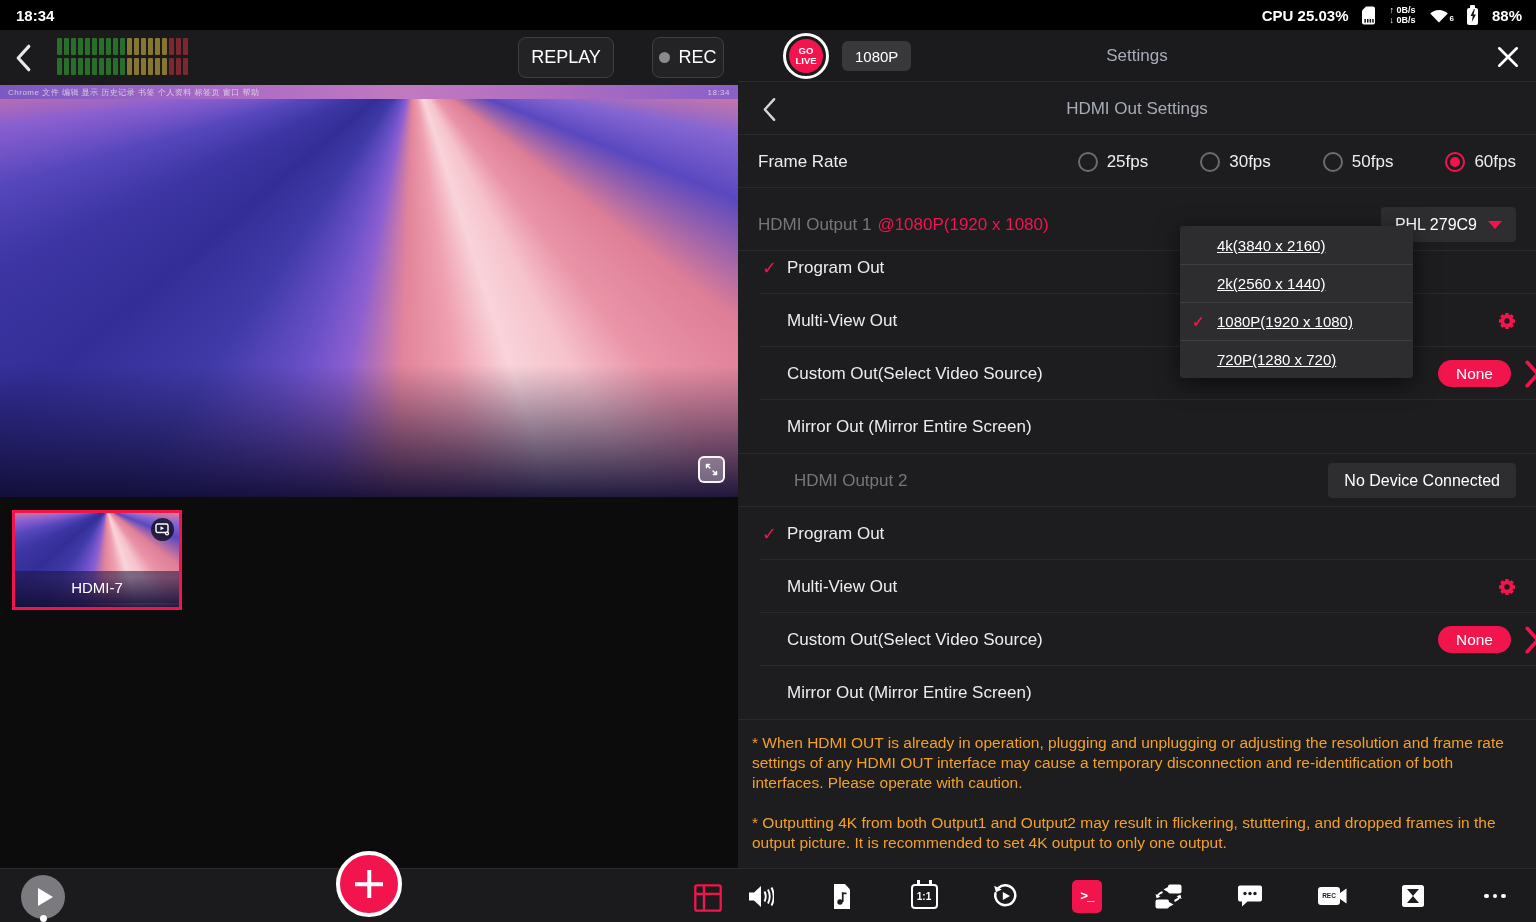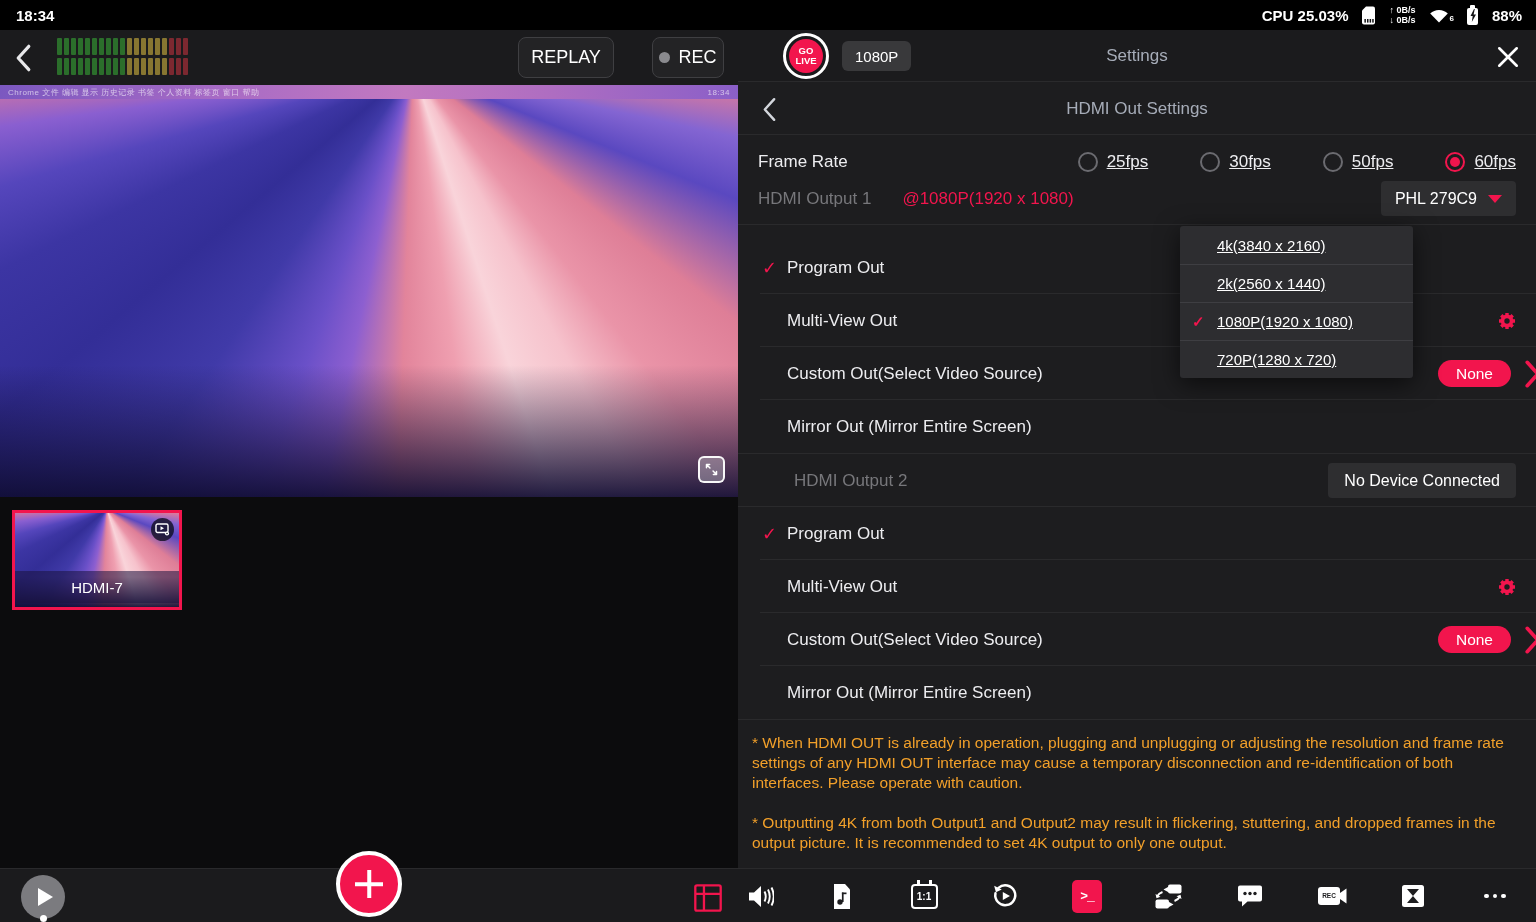--- a/index.html
+++ b/index.html
@@ -103,28 +103,28 @@
   .sub-back{position:absolute;left:24px;top:14px;width:20px;height:26px;background:none;border:none;color:#D3D6DC;cursor:pointer;}
   .subheader-title{position:absolute;left:0;top:0;width:798px;height:53px;display:flex;align-items:center;justify-content:center;
     font-size:17px;color:var(--subtitle);}
 
   .row{position:absolute;left:0;width:798px;height:53px;display:flex;align-items:center;}
   .row-sep::after{content:"";position:absolute;left:22px;right:0;bottom:0;height:1px;background:var(--line);}
   .row-sep.full::after{left:0;}
   .fr-row{top:105px;}
   .fr-label{margin-left:20px;font-size:17px;color:var(--txt);}
   .fr-opts{position:absolute;right:20px;display:flex;align-items:center;gap:52px;}
-  .fr-opt{display:flex;align-items:center;gap:9px;background:none;border:none;color:var(--txt);font-size:17px;cursor:pointer;text-decoration:underline;}
+  .fr-opt{display:flex;align-items:center;gap:9px;background:none;border:none;color:var(--txt);font-size:17px;cursor:pointer;}
   .radio{width:20px;height:20px;border-radius:50%;border:2px solid #6B6B70;position:relative;}
   .fr-opt.selected .radio{border-color:var(--accent);}
   .fr-opt.selected .radio::after{content:"";position:absolute;left:50%;top:50%;width:10px;height:10px;border-radius:50%;
     background:var(--accent);transform:translate(-50%,-50%);}
 
   .sec-row{background:var(--panel);}
-  .sec1{top:142px;gap:25px;} .sec2{top:424px;padding-left:36px;}
+  .sec1{top:168px;} .sec2{top:424px;padding-left:36px;}
   .sec-label{margin-left:20px;font-size:17px;color:var(--muted);}
   .sec-res{margin-left:6px;font-size:17px;color:var(--accent);}
   .device-btn{position:absolute;right:20px;height:35px;background:#2E2E30;border:none;border-radius:4px;color:#fff;
     font-size:16px;display:flex;align-items:center;padding:0 14px;gap:11px;cursor:pointer;}
   .tri-down{width:0;height:0;border-left:7px solid transparent;border-right:7px solid transparent;border-top:8px solid var(--accent);}
   .device-static{position:absolute;right:20px;height:35px;background:#2E2E30;border:none;border-radius:4px;color:#fff;
     font-size:16px;display:flex;align-items:center;padding:0 16px;cursor:pointer;}
 
   .sub-row .chk{position:absolute;left:24px;font-size:18px;font-weight:700;color:var(--accent);}
   .sub-row .row-label{margin-left:49px;font-size:17px;color:var(--txt);}

